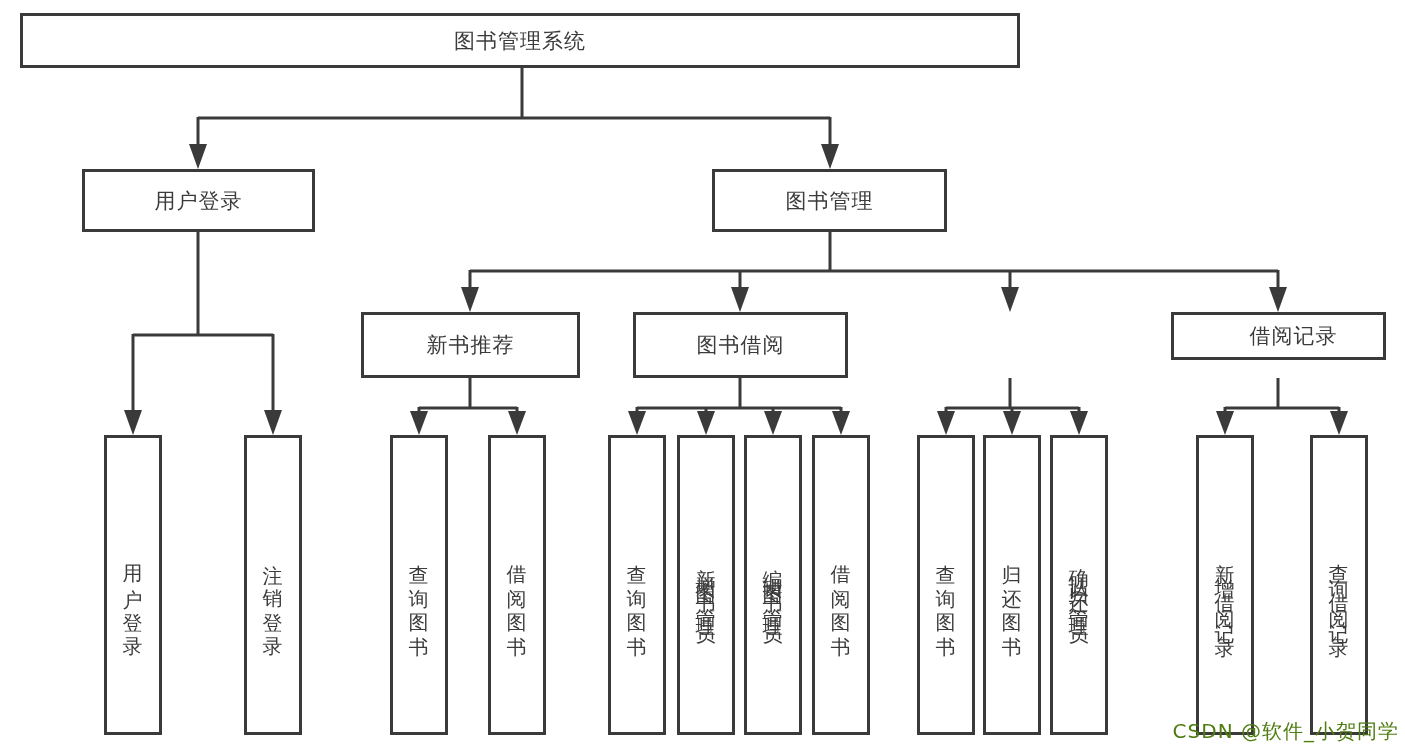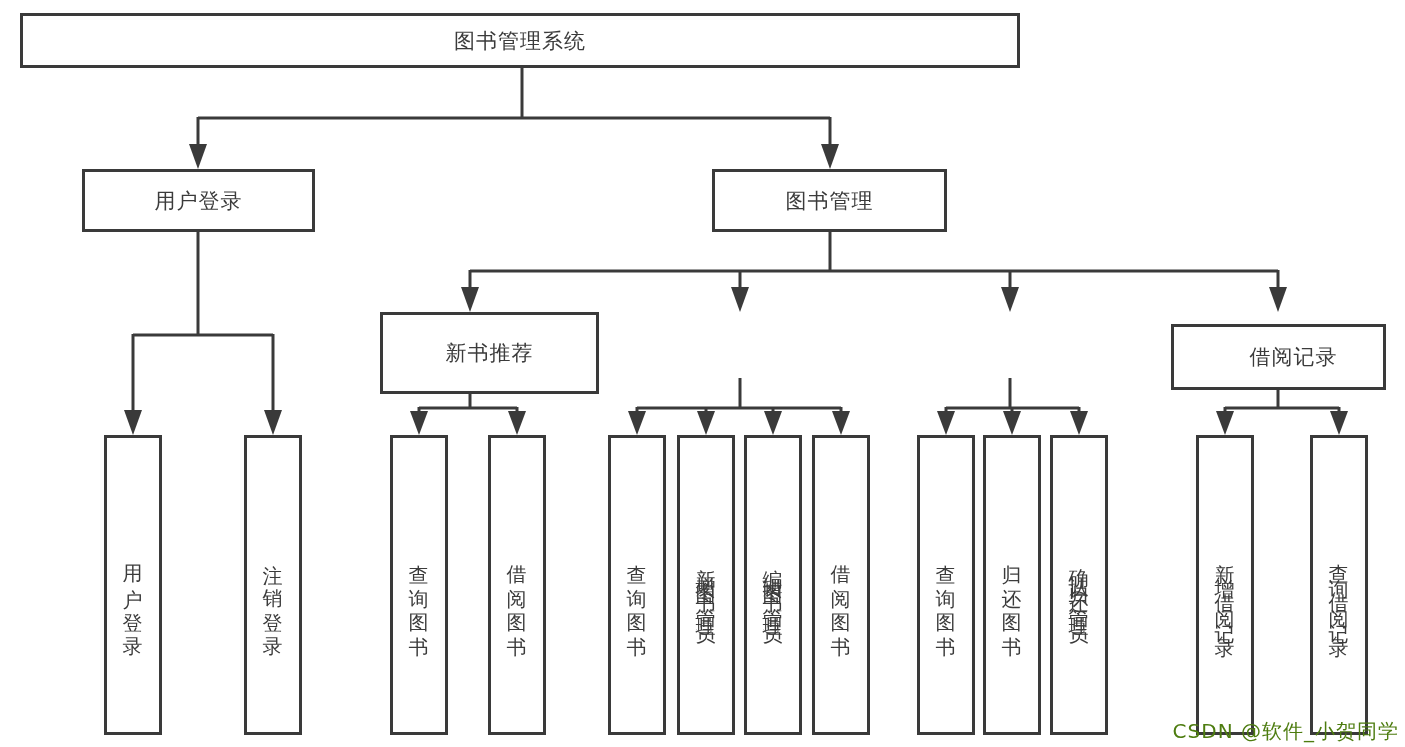--- a/index.html
+++ b/index.html
@@ -135,22 +135,23 @@
       <polygon points="1216,411 1234,411 1225,435"></polygon>
       <polygon points="1330,411 1348,411 1339,435"></polygon>
     </g>
   </svg>
 
   <div class="box box--h" style="left:20px; top:13px; width:1000px; height:55px;">图书管理系统</div>
 
   <div class="box box--h" style="left:82px; top:169px; width:233px; height:63px;">用户登录</div>
   <div class="box box--h" style="left:712px; top:169px; width:235px; height:63px;">图书管理</div>
 
-  <div class="box box--h" style="left:380px; top:312px; width:219px; height:82px;">新书推荐</div>
-  <div class="box box--h" style="left:1171px; top:324px; width:215px; height:66px;padding-left:30px;">借阅记录</div>
+  <div class="box box--h" style="left:361px; top:312px; width:219px; height:66px;">新书推荐</div>
+  <div class="box box--h" style="left:633px; top:312px; width:215px; height:66px;">图书借阅</div>
+  <div class="box box--h" style="left:1171px; top:312px; width:215px; height:48px;padding-left:30px;">借阅记录</div>
 
   <div class="box leaf leaf--short" style="left:104px;">用户登录</div>
   <div class="box leaf leaf--short" style="left:244px;">注销登录</div>
 
   <div class="box leaf leaf--short" style="left:390px;">查询图书</div>
   <div class="box leaf leaf--short" style="left:488px;">借阅图书</div>
 
   <div class="box leaf leaf--short" style="left:608px;">查询图书</div>
   <div class="box leaf leaf--long" style="left:677px;">新增图书（管理员）</div>
   <div class="box leaf leaf--long" style="left:744px;">编辑图书（管理员）</div>

